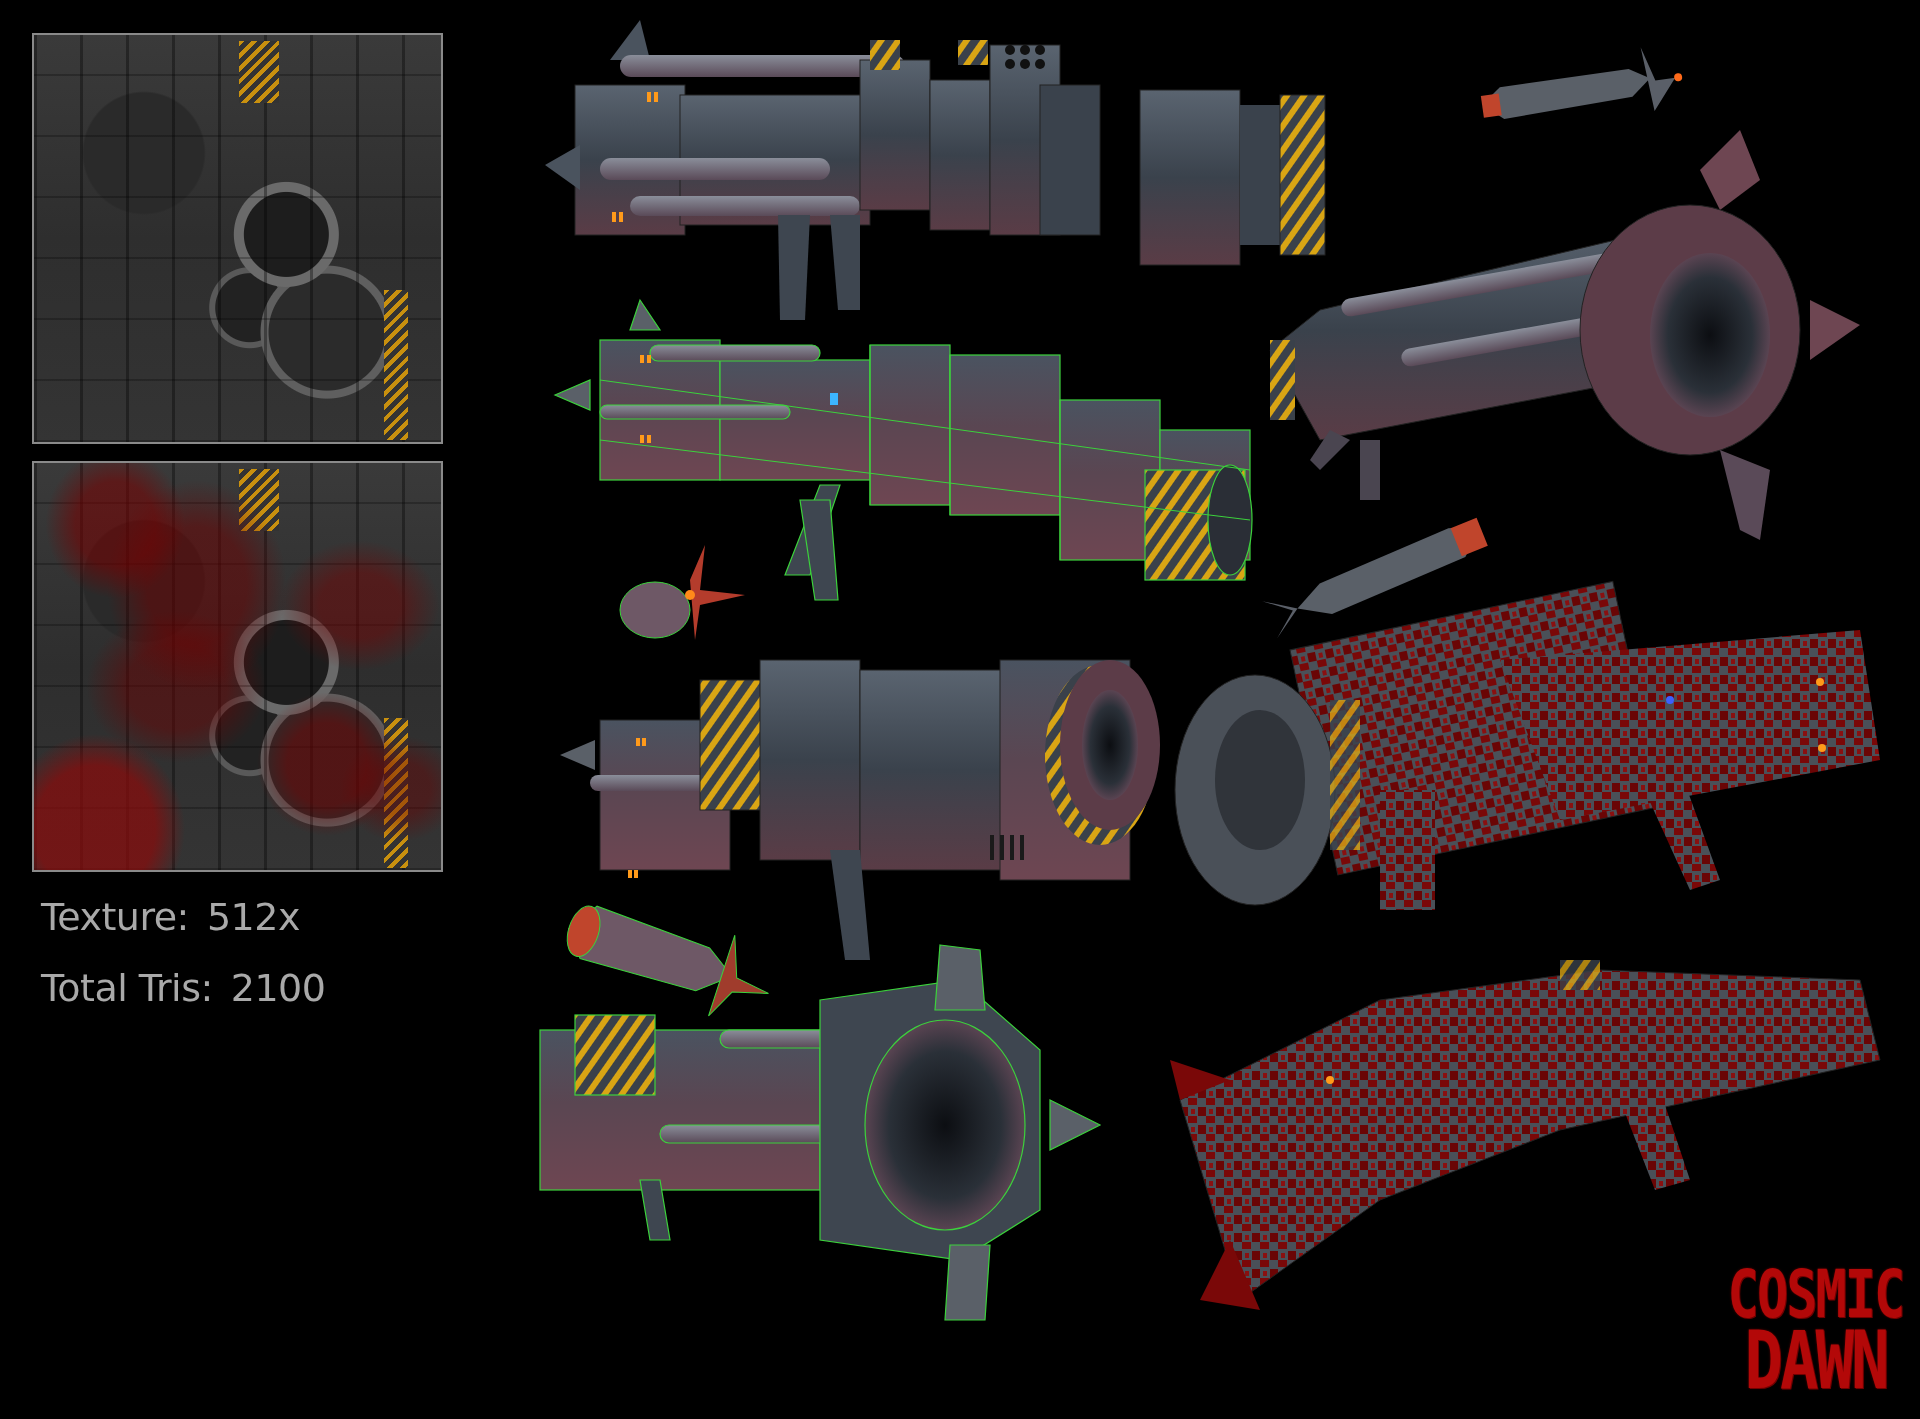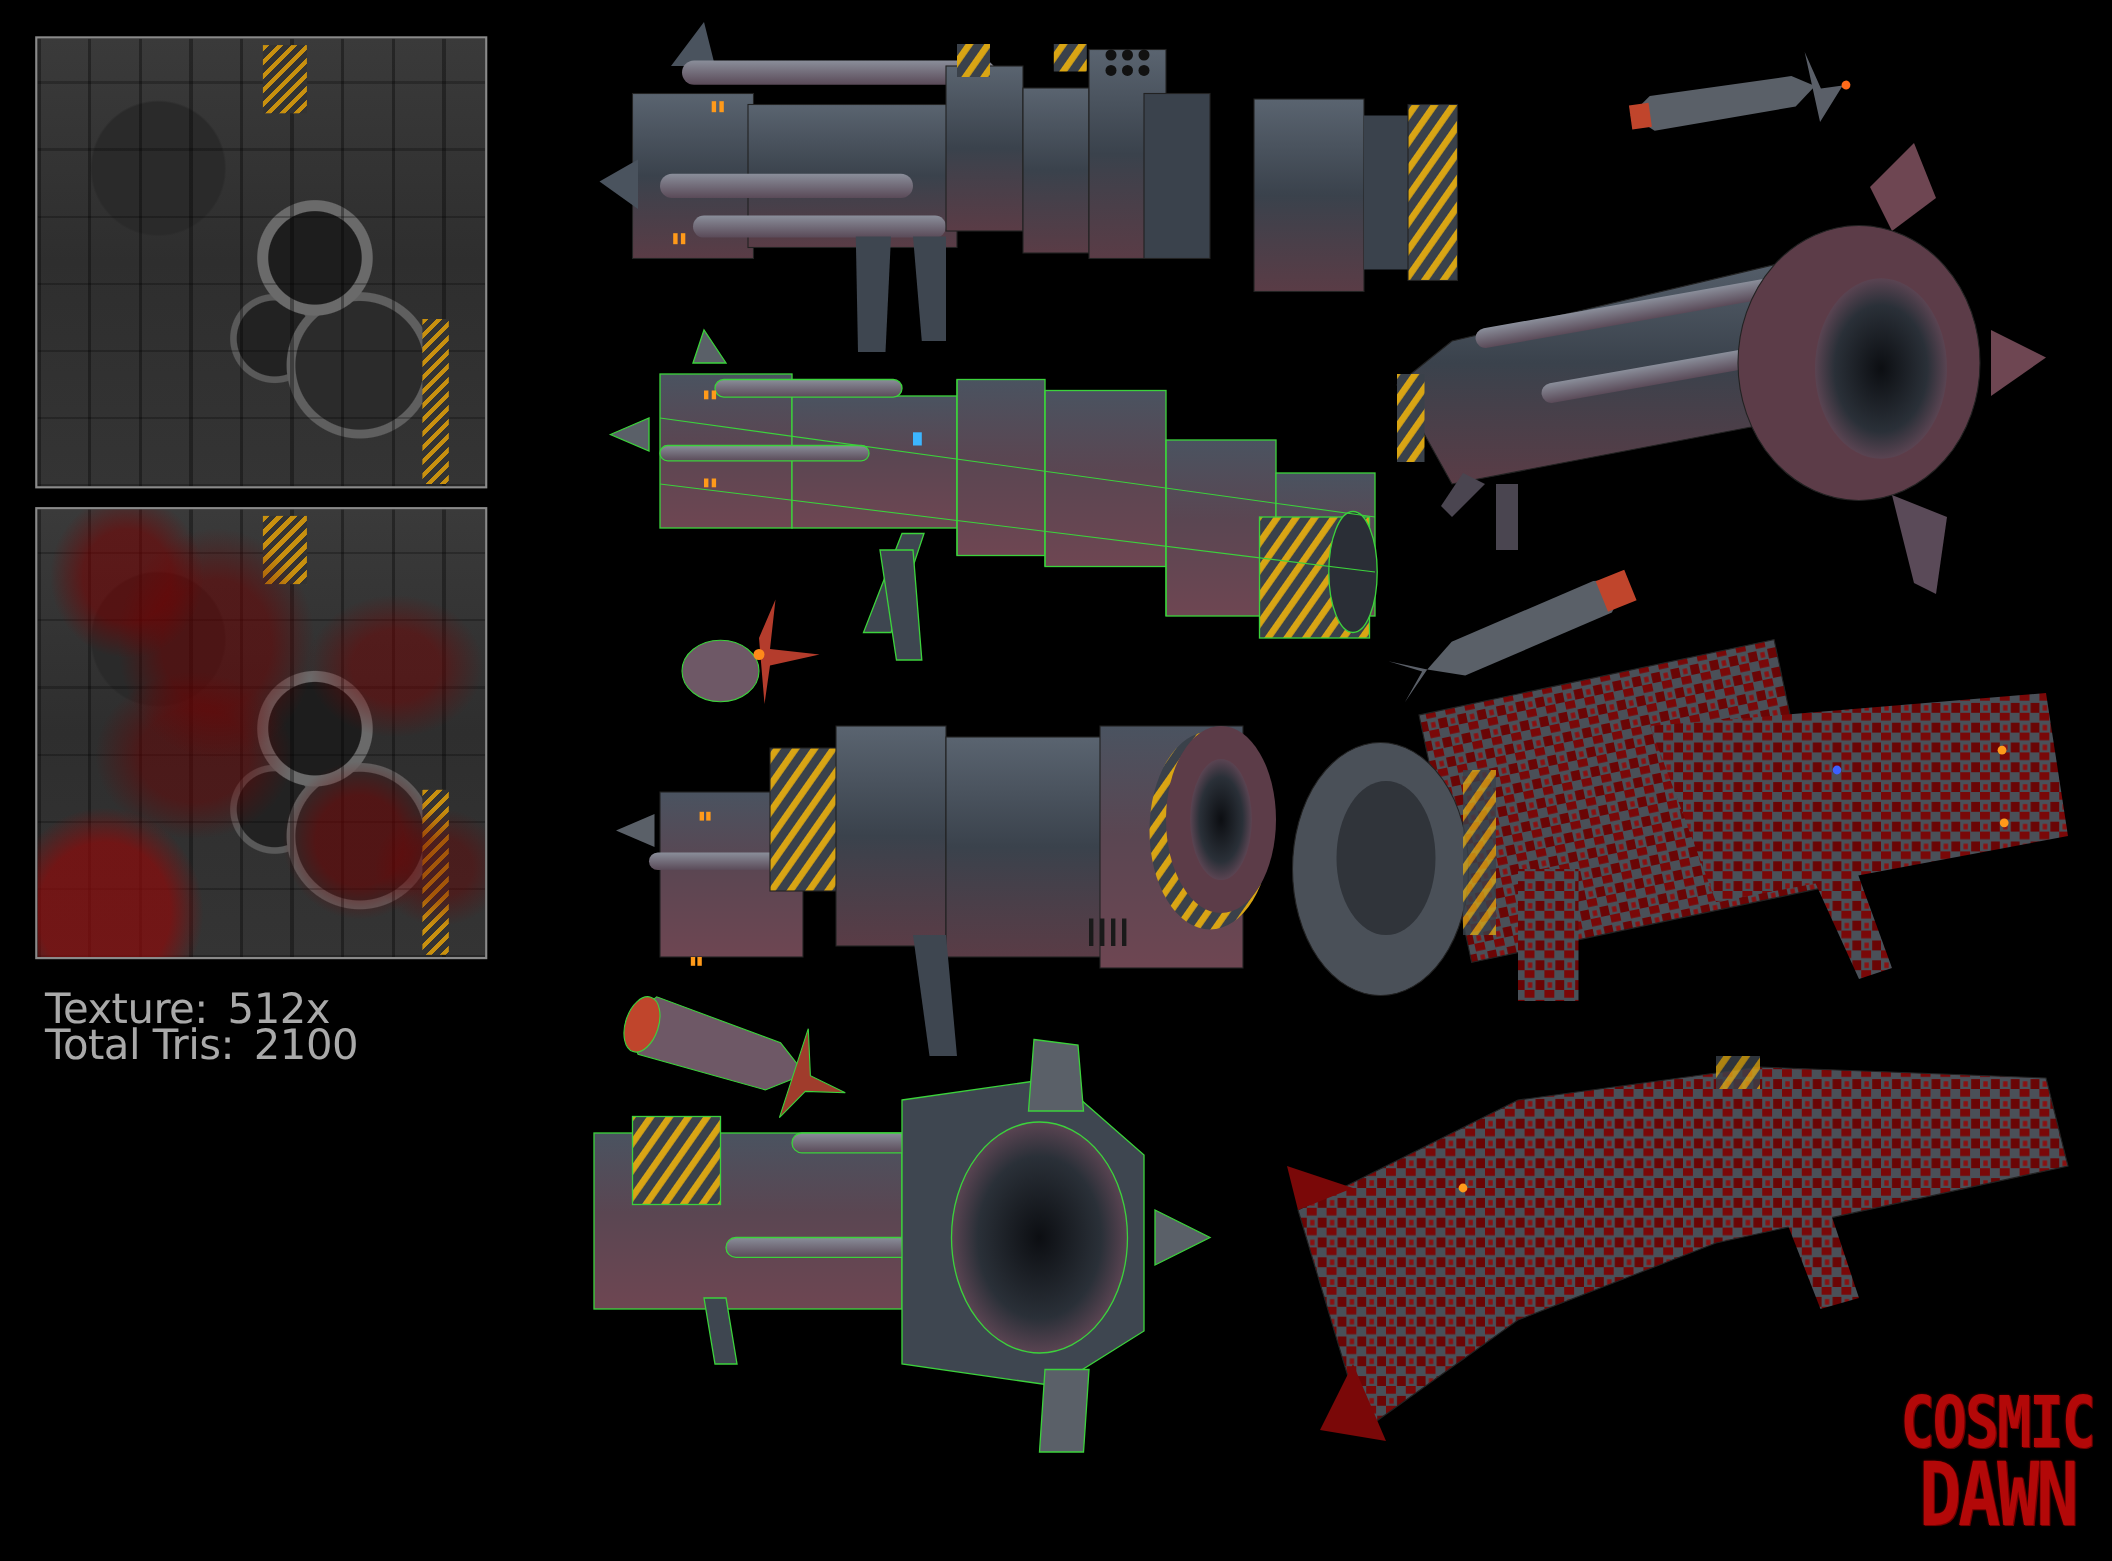--- a/index.html
+++ b/index.html
@@ -21,21 +21,21 @@
       radial-gradient(ellipse at 20% 15%, rgba(120,0,0,.55) 0 40px, transparent 70px),
       radial-gradient(ellipse at 40% 30%, rgba(110,0,0,.5) 0 50px, transparent 90px),
       radial-gradient(ellipse at 80% 35%, rgba(120,0,0,.45) 0 40px, transparent 80px),
       radial-gradient(ellipse at 15% 90%, rgba(140,10,10,.7) 0 60px, transparent 90px),
       radial-gradient(ellipse at 72% 74%, rgba(120,0,0,.5) 0 40px, transparent 70px),
       radial-gradient(ellipse at 35% 55%, rgba(110,0,0,.45) 0 50px, transparent 90px),
       radial-gradient(ellipse at 90% 80%, rgba(110,0,0,.4) 0 30px, transparent 60px);}
   .stats{position:absolute;left:41px;color:#a9a9a9;font-family:"DejaVu Sans",sans-serif;font-weight:normal;font-size:38px;letter-spacing:-.5px;white-space:pre;text-align:center;}
   .stats .val{margin-left:18px;}
   .s1{top:895px;}
-  .s2{top:928px;}
+  .s2{top:966px;}
   .logo{position:absolute;left:1693px;top:1268px;width:245px;height:128px;}
   .logo .word{display:block;color:#b30808;font-family:"DejaVu Sans Mono",monospace;font-weight:bold;text-align:center;line-height:1;
     text-shadow:0 0 2px #600, 1px 1px 0 #700;transform:scaleY(1.25);}
   .logo .w1{font-size:52px;letter-spacing:-2px;}
   .logo .w2{font-size:64px;letter-spacing:-3px;margin-top:8px;}
   svg.scene{position:absolute;left:0;top:0;}
 </style>
 </head>
 <body>
 

